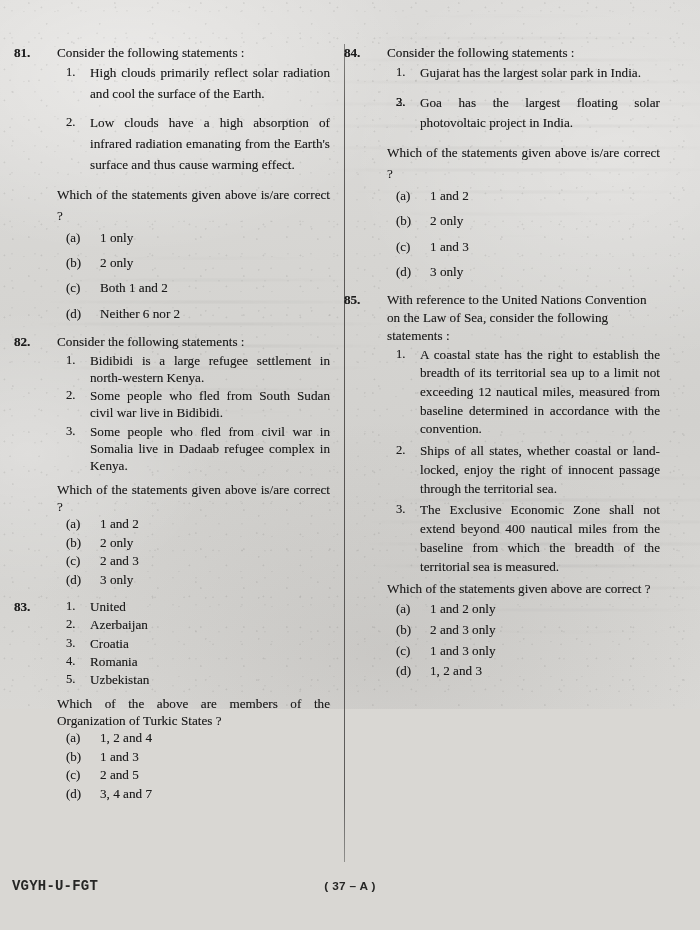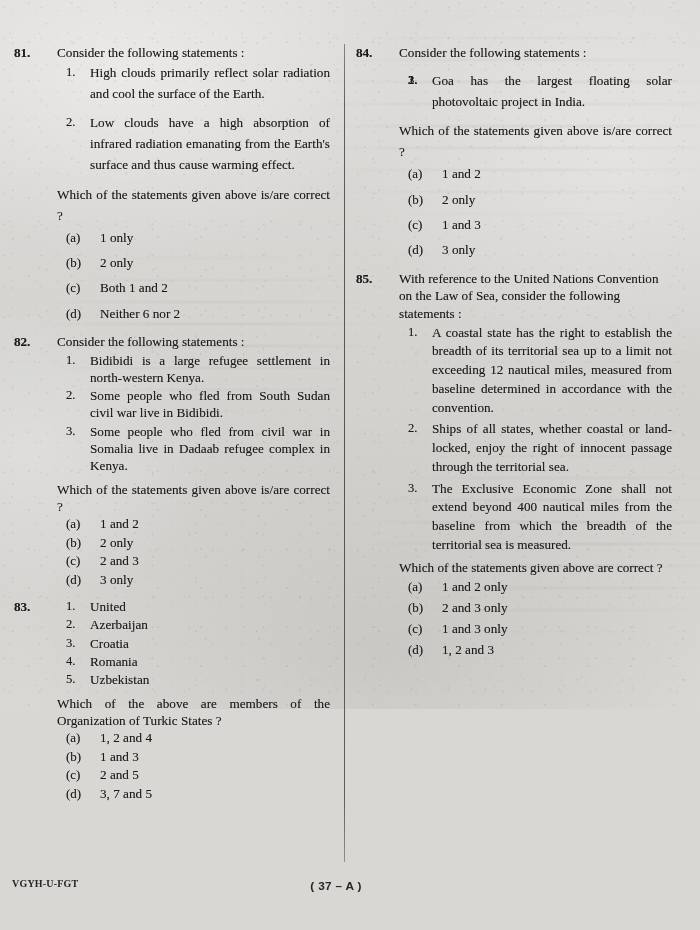--- a/index.html
+++ b/index.html
@@ -73,21 +73,21 @@
     mix-blend-mode: multiply;
   }
 
   
   .col {
     position: absolute;
     top: 44px;
     width: 316px;
   }
   .col-left  { left: 14px; }
-  .col-right { left: 356px; }
+  .col-right { left: 344px; }
 
   #divider {
     position: absolute;
     left: 344px;
     top: 44px;
     width: 1px;
     height: 818px;
     background: linear-gradient(180deg, #7d7b77 0%, #56534f 8%, #4c4945 50%, #56534f 92%, #8b8984 100%);
     opacity: 0.92;
   }
@@ -173,29 +173,29 @@
   .mid .stmt, .mid .ask { line-height: 1.42; }
   .mid .stmt { margin-bottom: 3px; }
   .mid .opt  { line-height: 1.50; margin-bottom: 1px; }
   .mid .ask  { margin-top: 4px; }
 
   
   #footer-code {
     position: absolute;
     left: 12px;
     top: 878px;
-    font-family: Liberation Serif, serif;
-    font-size: 10px;
+    font-family: Liberation Mono, monospace;
+    font-size: 14px;
     font-weight: bold;
     letter-spacing: 0.2px;
     color: #262624;
   }
   #footer-page {
     position: absolute;
-    left: 0;
+    left: 14px;
     top: 879px;
     width: 672px;
     text-align: center;
     font-family: "Liberation Sans", "DejaVu Sans", sans-serif;
     font-size: 11.8px;
     font-weight: bold;
     letter-spacing: 0.3px;
     color: #262624;
   }
 
@@ -251,29 +251,29 @@
           <div class="stmt"><span class="stmt-num">2.</span><span>Azerbaijan</span></div>
           <div class="stmt"><span class="stmt-num">3.</span><span>Croatia</span></div>
           <div class="stmt"><span class="stmt-num">4.</span><span>Romania</span></div>
           <div class="stmt"><span class="stmt-num">5.</span><span>Uzbekistan</span></div>
         </div>
         <div class="ask">Which of the above are members of the Organization of Turkic States ?</div>
         <div class="opts">
           <div class="opt"><span class="opt-key">(a)</span><span>1, 2 and 4</span></div>
           <div class="opt"><span class="opt-key">(b)</span><span>1 and 3</span></div>
           <div class="opt"><span class="opt-key">(c)</span><span>2 and 5</span></div>
-          <div class="opt"><span class="opt-key">(d)</span><span>3, 7 and 5</span></div>
+          <div class="opt"><span class="opt-key">(d)</span><span>3, 4 and 7</span></div>
         </div>
       </div>
     </div>
   <div class="col col-right">
       <div class="q loose">
         <div class="q-head"><span class="q-num">84.</span><span>Consider the following statements :</span></div>
         <div class="stmts">
-          <div class="stmt"><span class="stmt-num">1.</span></div>
+          <div class="stmt"><span class="stmt-num">1.</span><span>Gujarat has the largest solar park in India.</span></div>
           <div class="stmt"><span class="stmt-num">2.</span></div>
           <div class="stmt"><span class="stmt-num">3.</span><span>Goa has the largest floating solar photovoltaic project in India.</span></div>
         </div>
         <div class="ask">Which of the statements given above is/are correct ?</div>
         <div class="opts">
           <div class="opt"><span class="opt-key">(a)</span><span>1 and 2</span></div>
           <div class="opt"><span class="opt-key">(b)</span><span>2 only</span></div>
           <div class="opt"><span class="opt-key">(c)</span><span>1 and 3</span></div>
           <div class="opt"><span class="opt-key">(d)</span><span>3 only</span></div>
         </div>

